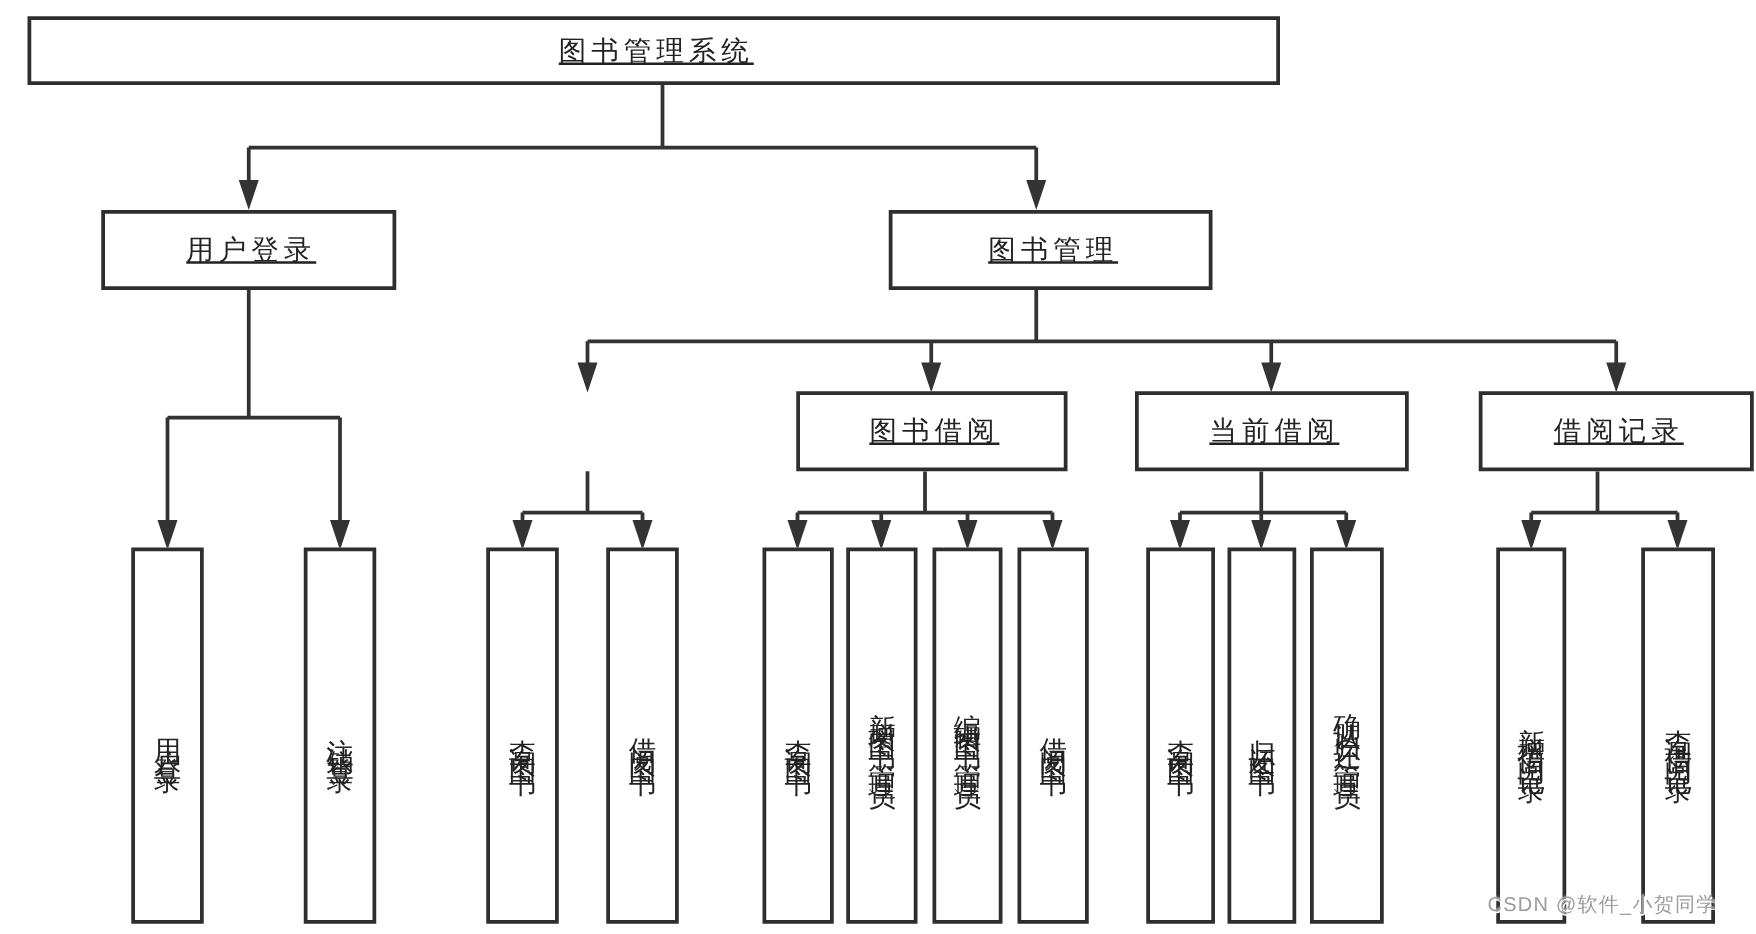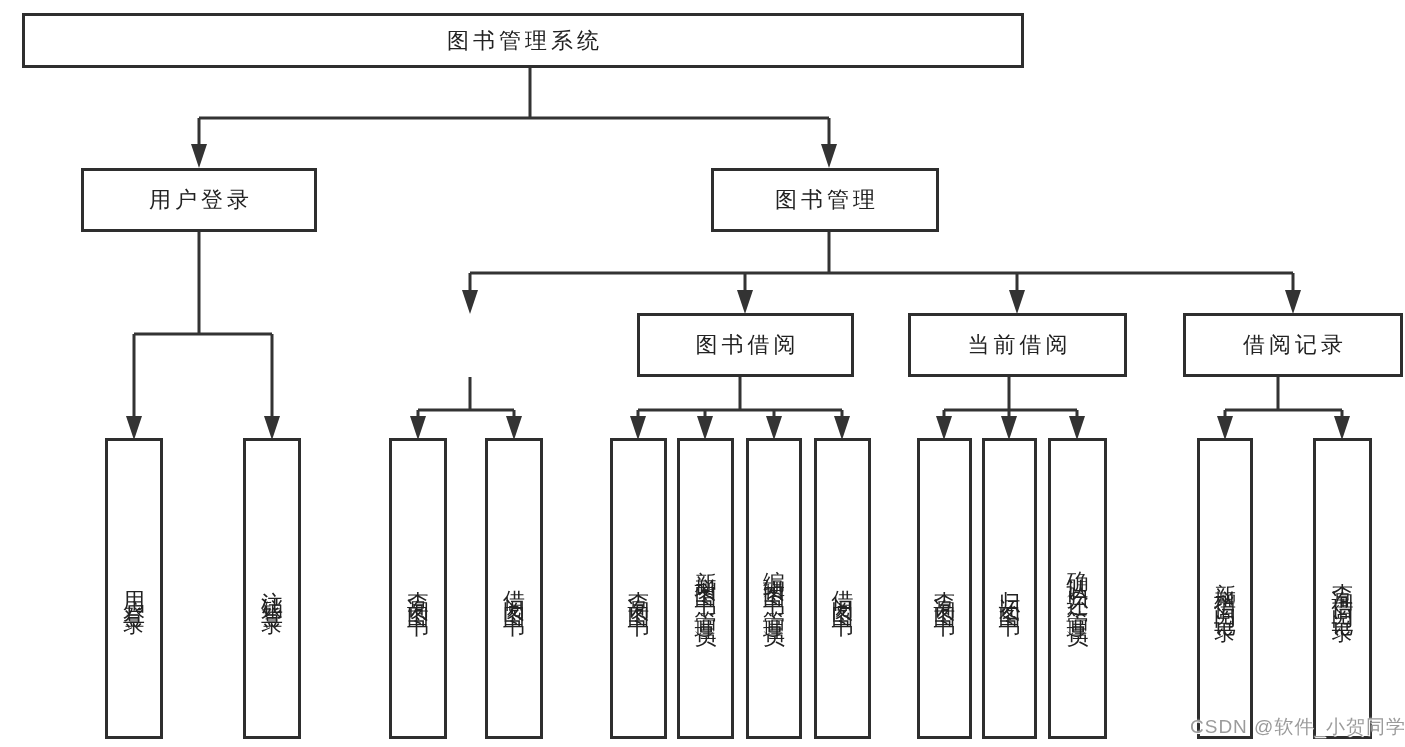--- a/index.html
+++ b/index.html
@@ -7,27 +7,27 @@
     position:relative;width:1405px;height:747px;background:var(--bg,#fff);
     font-family:"Liberation Sans","DejaVu Sans",sans-serif;overflow:hidden;
   }
   .wires{position:absolute;left:0;top:0;z-index:1;}
   .node{
     position:absolute;box-sizing:border-box;z-index:2;
     border:3px solid var(--border,#2e2e2e);background:#ffffff;
     display:flex;align-items:center;justify-content:center;
     color:var(--text,#222222);font-size:22px;line-height:1;
   }
-  .node.h span{letter-spacing:4px;text-indent:4px;white-space:nowrap;}
+  .node.h span{letter-spacing:4px;text-indent:4px;white-space:nowrap;text-decoration:underline;}
   .node.v span{
     writing-mode:vertical-rl;text-orientation:mixed;
     letter-spacing:8px;white-space:nowrap;
   }
   .watermark{
-    position:absolute;z-index:5;font-size:19px;letter-spacing:1px;
+    position:absolute;z-index:5;font-size:16px;letter-spacing:1px;
     color:var(--wm,#9b9b9b);white-space:nowrap;
     text-shadow:0 0 2px #ffffff,1px 1px 0 #ffffff;
   }
 </style>
 </head>
 <body>
 
 <div class="canvas">
 
   <svg class="wires" width="1405" height="747" viewBox="0 0 1405 747">
@@ -63,21 +63,21 @@
     </g>
   </svg>
 
   <div class="node h" style="left:22px;top:13px;width:1002px;height:55px">
     <span>图书管理系统</span>
   </div>
 
   <div class="node h" style="left:81px;top:168px;width:236px;height:64px">
     <span>用户登录</span>
   </div>
-  <div class="node h" style="left:711px;top:168px;width:228px;height:64px">
+  <div class="node h" style="left:711px;top:168px;width:259px;height:64px">
     <span>图书管理</span>
   </div>
 
   <div class="node h" style="left:637px;top:313px;width:217px;height:64px">
     <span>图书借阅</span>
   </div>
   <div class="node h" style="left:908px;top:313px;width:219px;height:64px">
     <span>当前借阅</span>
   </div>
   <div class="node h" style="left:1183px;top:313px;width:220px;height:64px">

